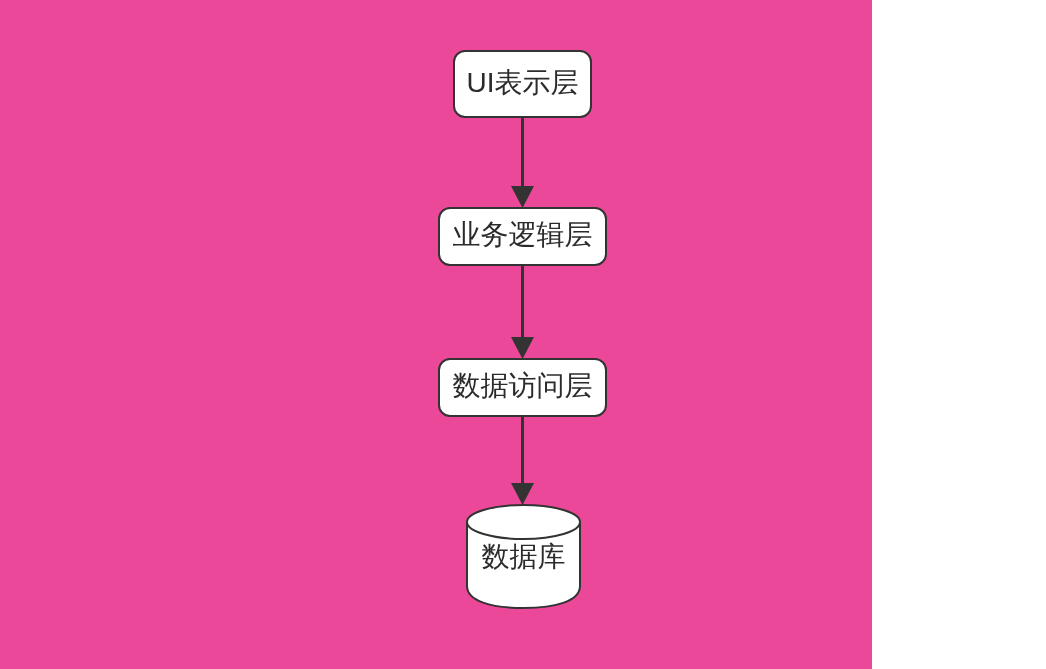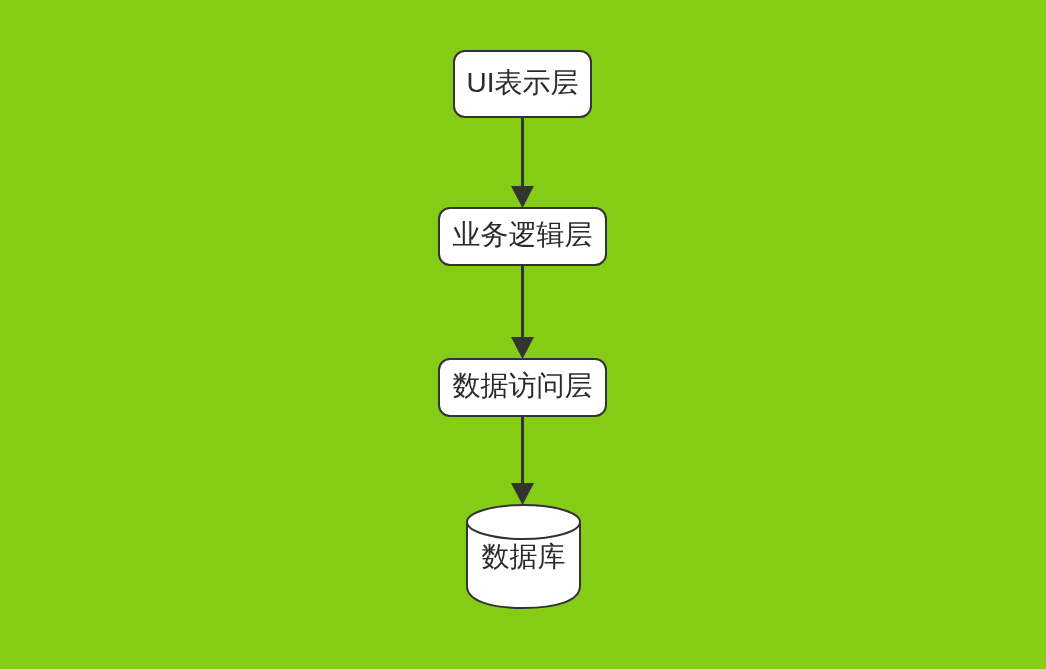--- a/index.html
+++ b/index.html
@@ -9,23 +9,23 @@
     background: #ffffff;
   }
   body {
     width: 1046px;
     height: 669px;
     font-family: "Liberation Sans", "DejaVu Sans", sans-serif;
     overflow: hidden;
   }
   #diagram-canvas {
     position: relative;
-    width: 1046px;
+    width: 872px;
     height: 669px;
-    background: #84cc16;
+    background: #ec4899;
   }
   svg#flow-svg {
     display: block;
     width: 1046px;
     height: 669px;
   }
   .node-shape {
     fill: #ffffff;
     stroke: #333333;
     stroke-width: 2;

